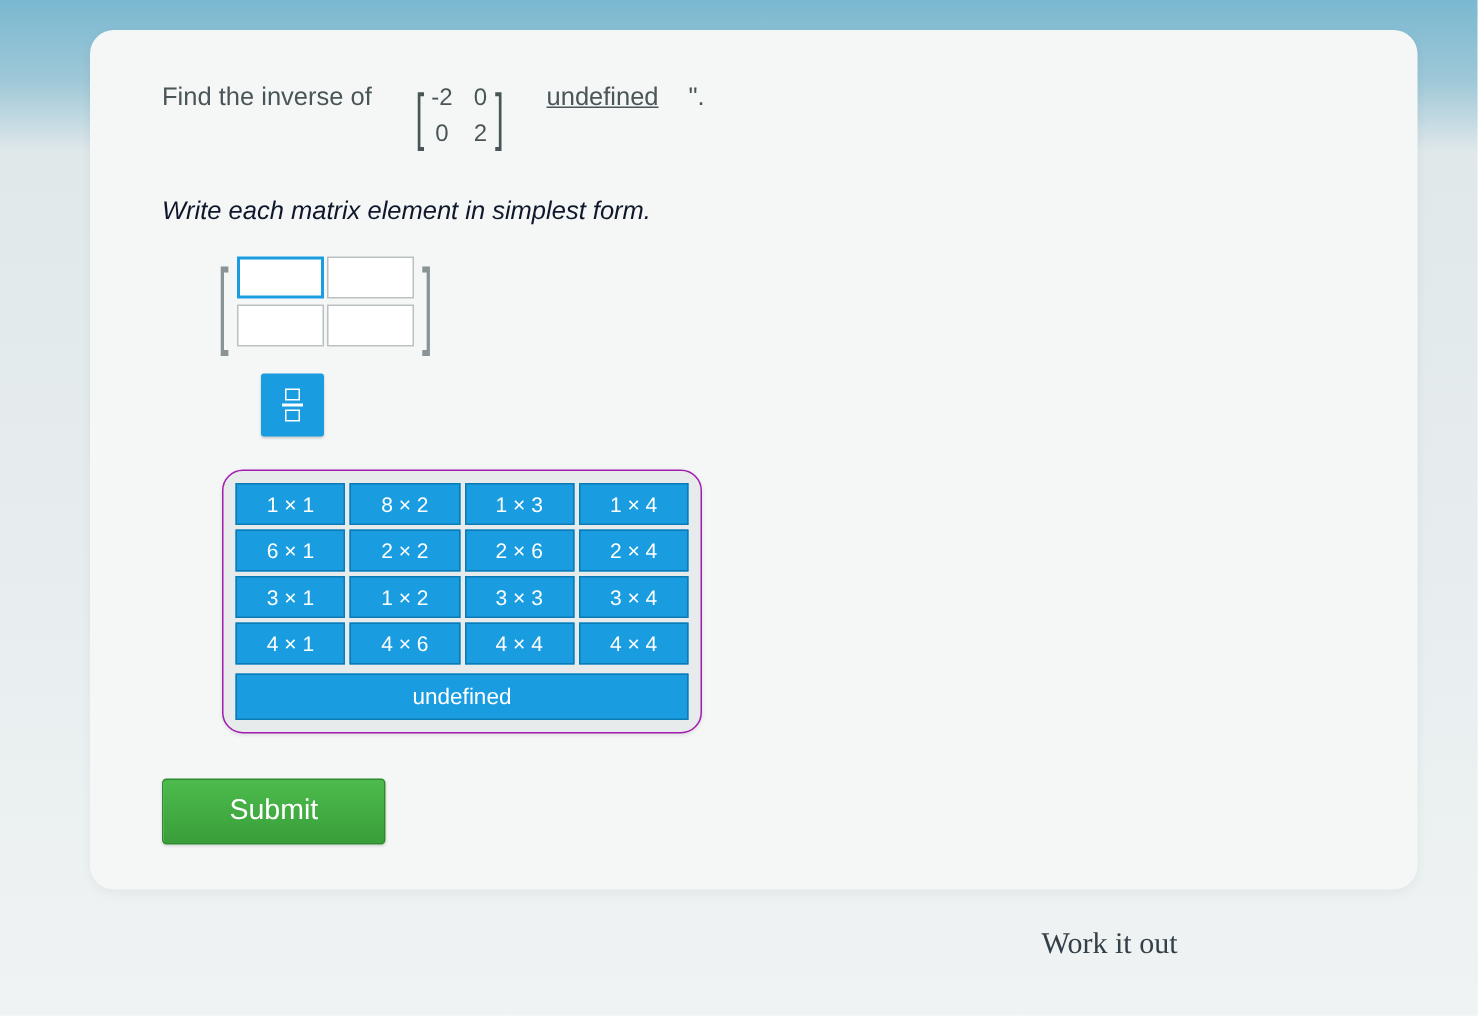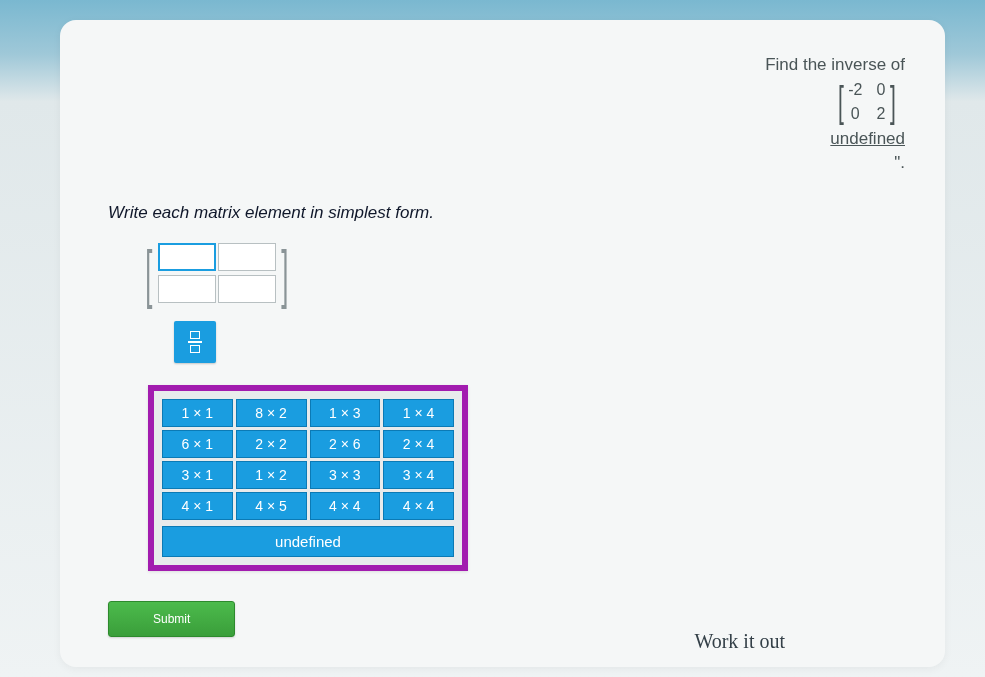--- a/index.html
+++ b/index.html
@@ -15,26 +15,25 @@
     background: #f5f7f7;
     border-radius: 16px;
     margin: 20px 40px 0 60px;
     padding: 35px 40px 30px 48px;
     box-shadow: 0 2px 8px rgba(0,0,0,0.05);
     min-height: 570px;
     position: relative;
   }
   .question-line {
     display: flex;
-    align-items: flex-end;
+    align-items: flex-start;
     flex-wrap: wrap;
     color: #4a5557;
     font-size: 17px;
-    gap: 4px;
-    flex-direction: column;
+    gap: 20px;
   }
   .matrix {
     display: inline-flex;
     align-items: center;
     margin: 0 6px;
   }
   .bracket-l, .bracket-r {
     font-size: 42px;
     font-weight: 300;
     color: #4a5557;
@@ -115,22 +114,22 @@
   .frac-tool .box {
     width: 10px; height: 8px; border: 1.5px solid #fff;
   }
   .frac-tool .bar {
     width: 14px; height: 1.5px; background: #fff; margin: 2px 0;
   }
   .size-panel {
     margin-top: 22px;
     margin-left: 8px;
     background: #e8ebec;
-    border: 6px solid #a21caf;
-    border-radius: 0;
+    border: 1px solid #a21caf;
+    border-radius: 14px;
     padding: 8px;
     width: 320px;
     box-shadow: 0 1px 3px rgba(0,0,0,0.1);
   }
   .size-grid {
     display: grid;
     grid-template-columns: repeat(4, 1fr);
     gap: 3px;
   }
   .size-btn {
@@ -155,28 +154,28 @@
     margin-top: 3px;
   }
   .submit-btn {
     margin-top: 30px;
     background: #3fae3f;
     background: linear-gradient(180deg, #4cbb4c 0%, #3a9e3a 100%);
     color: #fff;
     border: 1px solid #2d8a2d;
     border-radius: 3px;
     padding: 10px 44px;
-    font-size: 12px;
+    font-size: 19px;
     cursor: pointer;
     font-family: Verdana, Arial, sans-serif;
     box-shadow: 0 1px 2px rgba(0,0,0,0.15);
   }
   .footer {
     position: absolute;
-    bottom: 16px;
+    bottom: 28px;
     right: 60px;
     text-align: center;
     color: #3a4548;
   }
   .footer .wio {
     font-family: Georgia, serif;
     font-size: 20px;
     color: #344048;
     margin-bottom: 8px;
     cursor: pointer;
@@ -239,21 +238,21 @@
         <button class="size-btn">1 × 4</button>
         <button class="size-btn">6 × 1</button>
         <button class="size-btn">2 × 2</button>
         <button class="size-btn">2 × 6</button>
         <button class="size-btn">2 × 4</button>
         <button class="size-btn">3 × 1</button>
         <button class="size-btn">1 × 2</button>
         <button class="size-btn">3 × 3</button>
         <button class="size-btn">3 × 4</button>
         <button class="size-btn">4 × 1</button>
-        <button class="size-btn">4 × 5</button>
+        <button class="size-btn">4 × 6</button>
         <button class="size-btn">4 × 4</button>
         <button class="size-btn">4 × 4</button>
         <button class="undef-btn">undefined</button>
       </div>
     </div>
   </div>
 
   <button class="submit-btn">Submit</button>
 
 </div>

